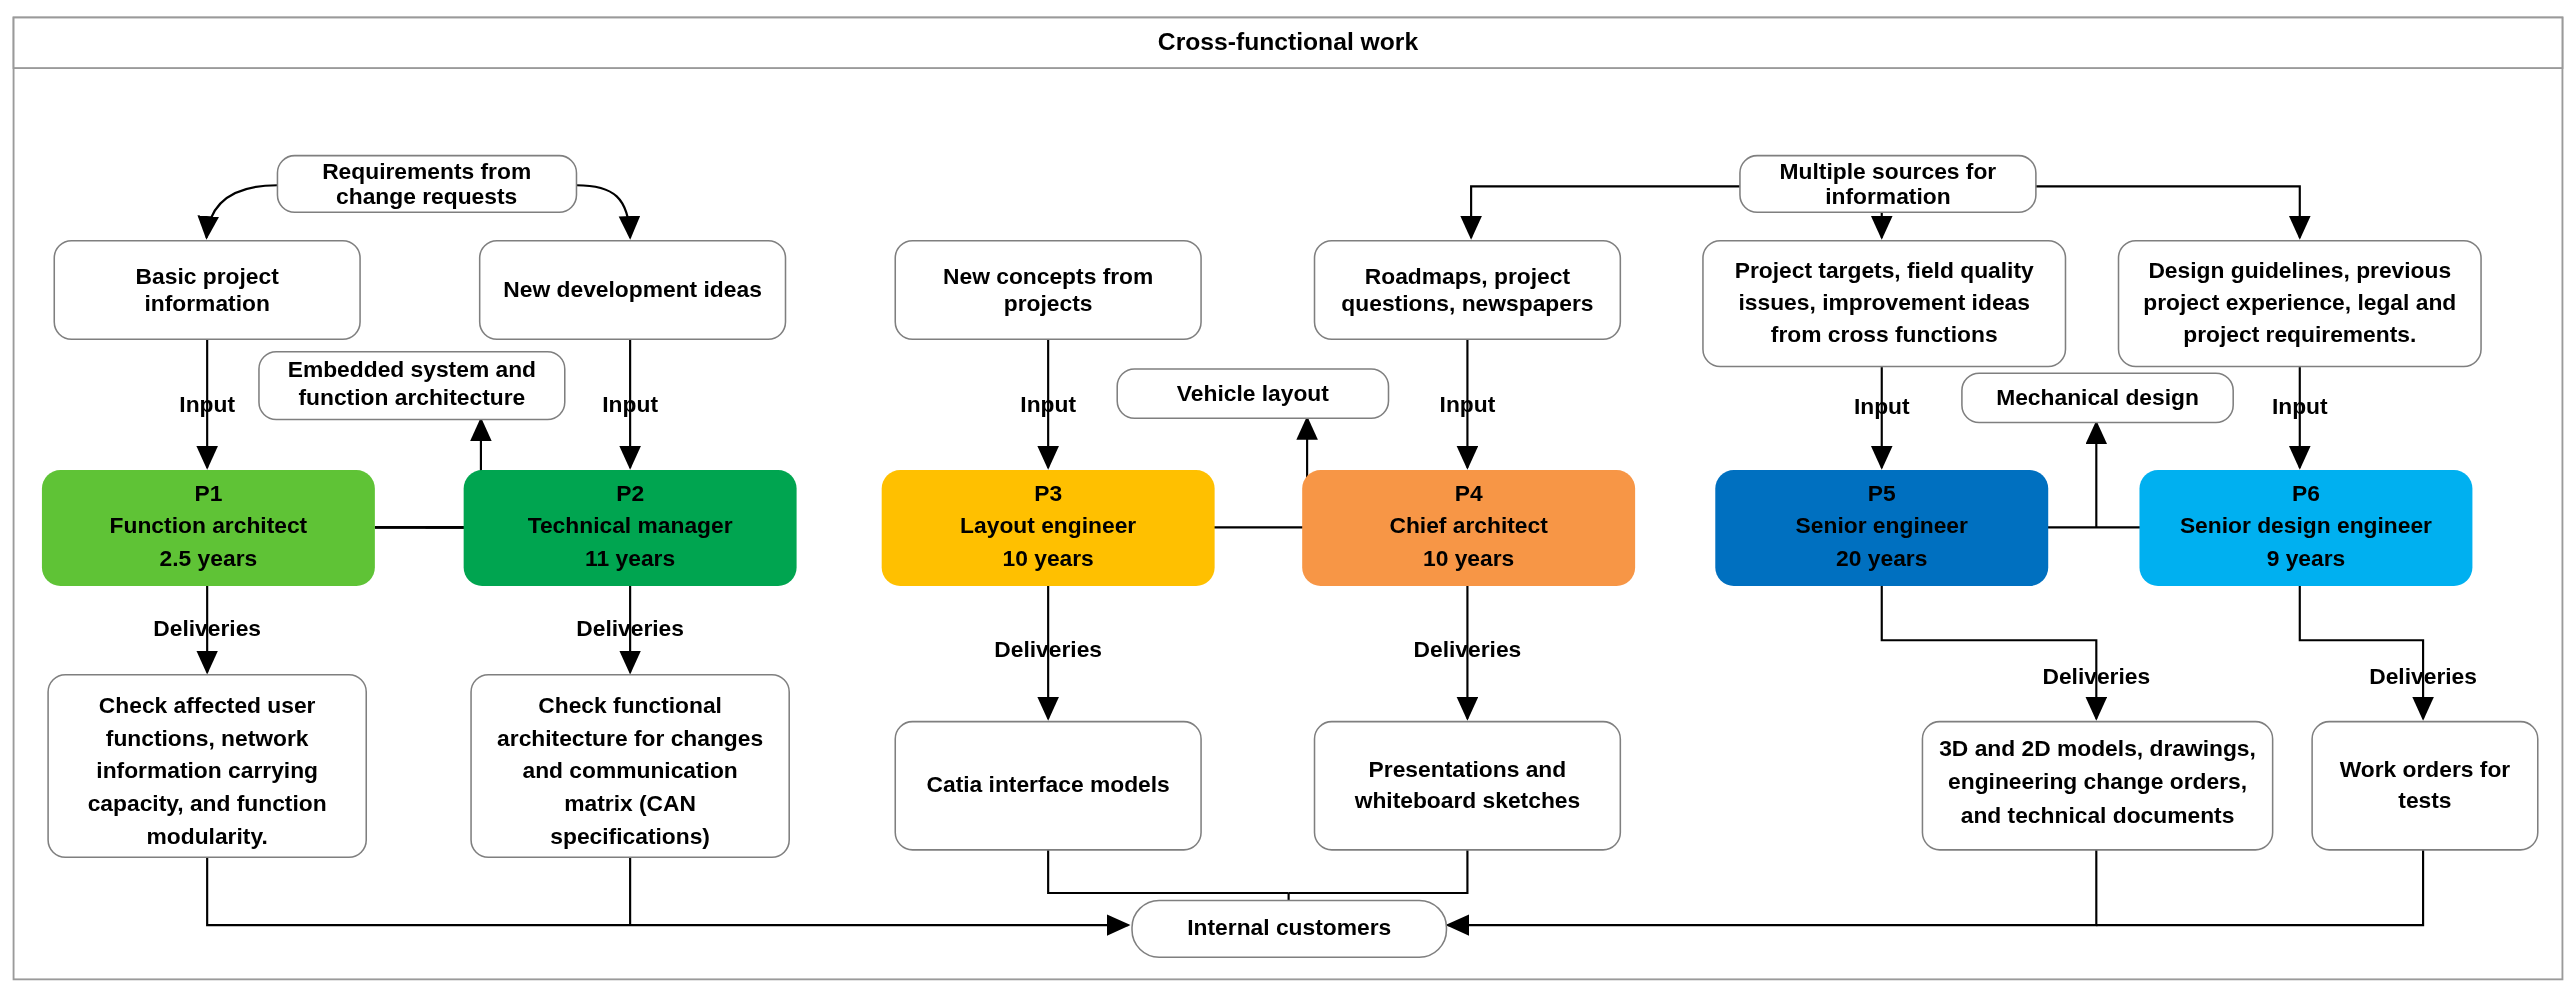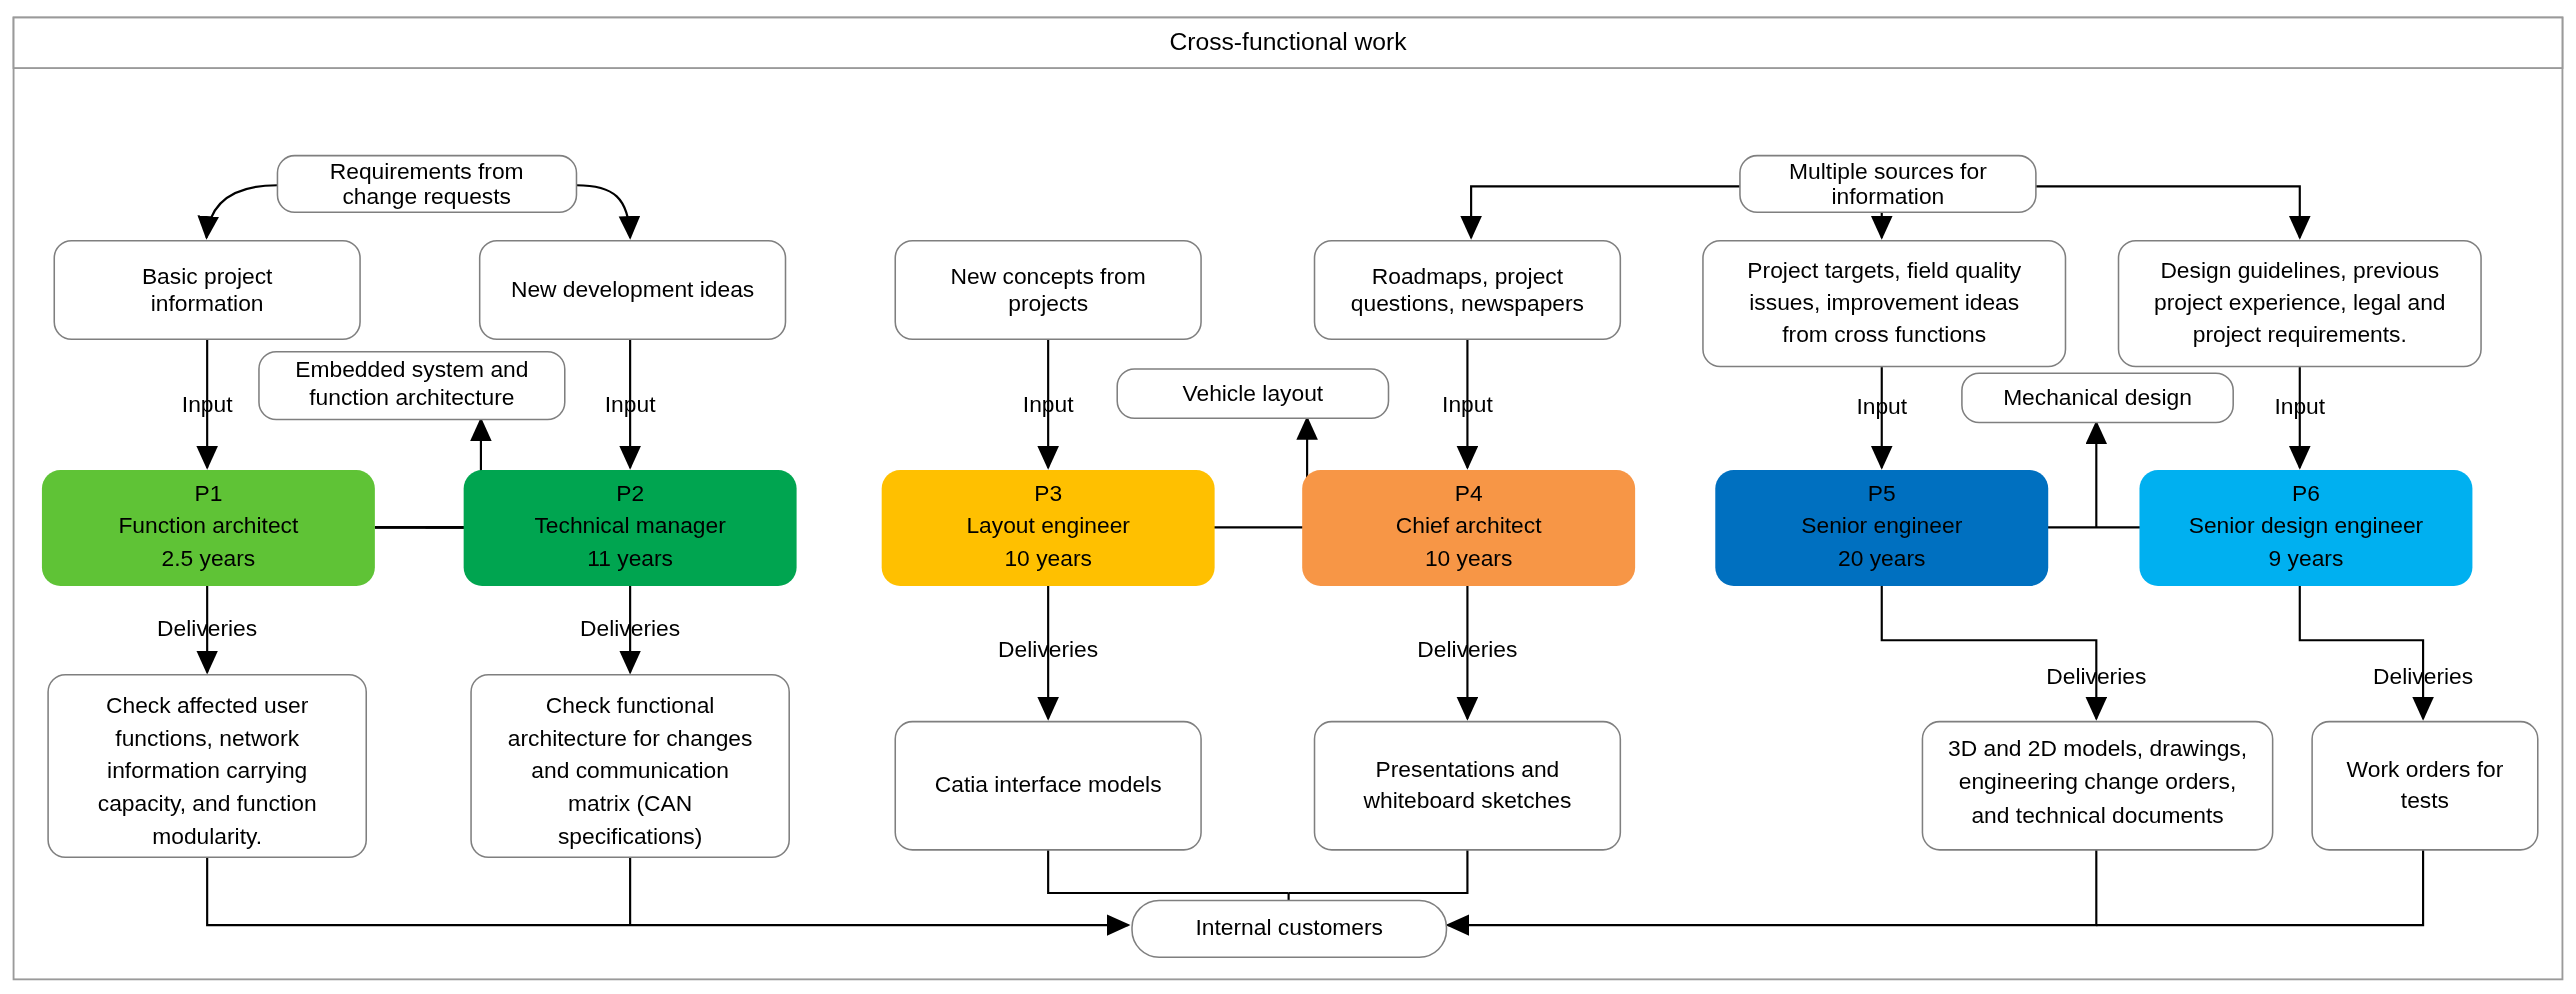--- a/index.html
+++ b/index.html
@@ -9,20 +9,21 @@
   }
   body {
     font-family: "Liberation Sans", sans-serif;
   }
   #stage {
     position: relative;
     width: 2576px;
     height: 995px;
     background: #ffffff;
     overflow: hidden;
+    font-weight: bold;
   }
   svg.layer {
     position: absolute;
     left: 0;
     top: 0;
     width: 2576px;
     height: 995px;
   }
   .node-text {
     font-family: "Liberation Sans", sans-serif;

